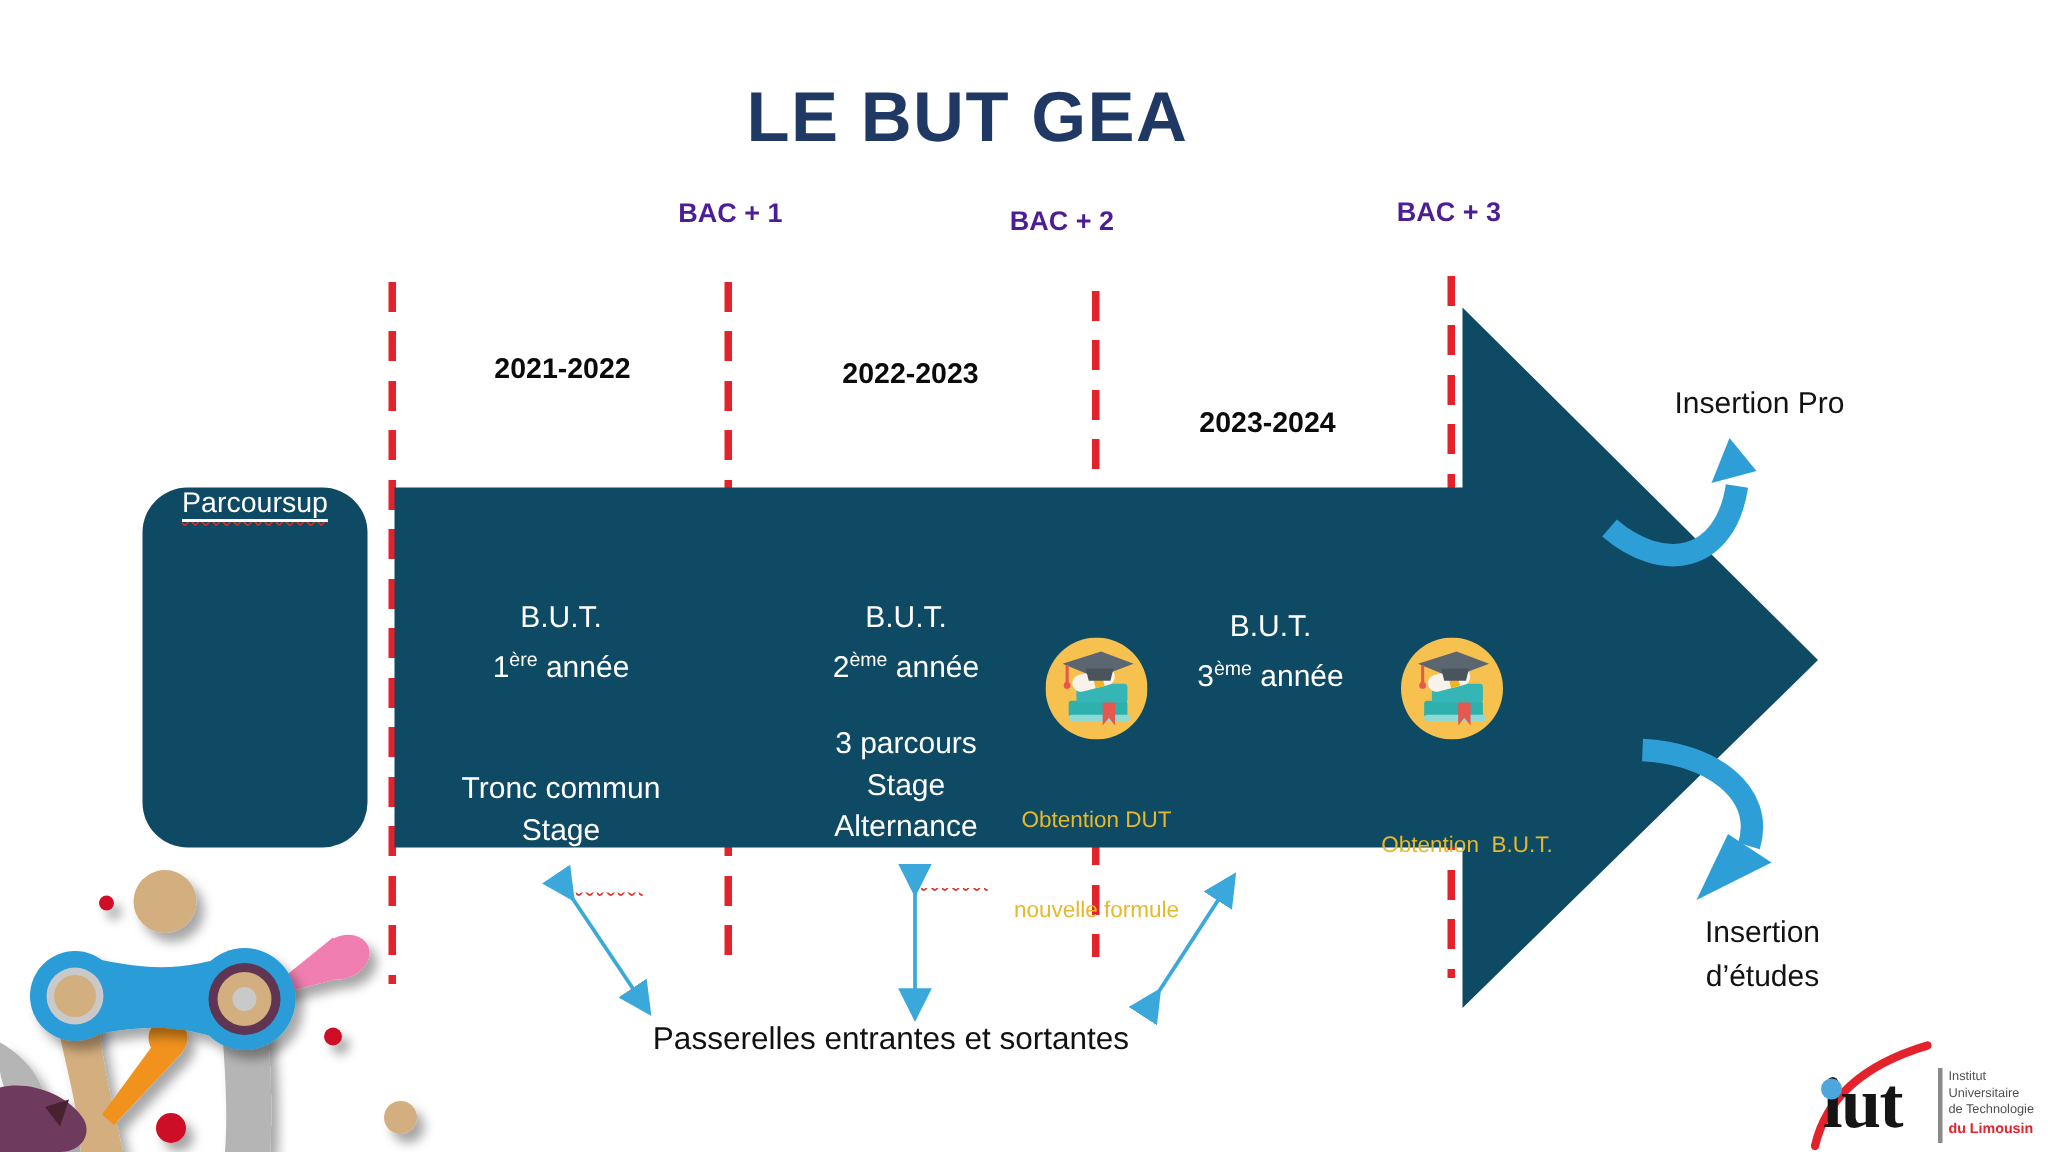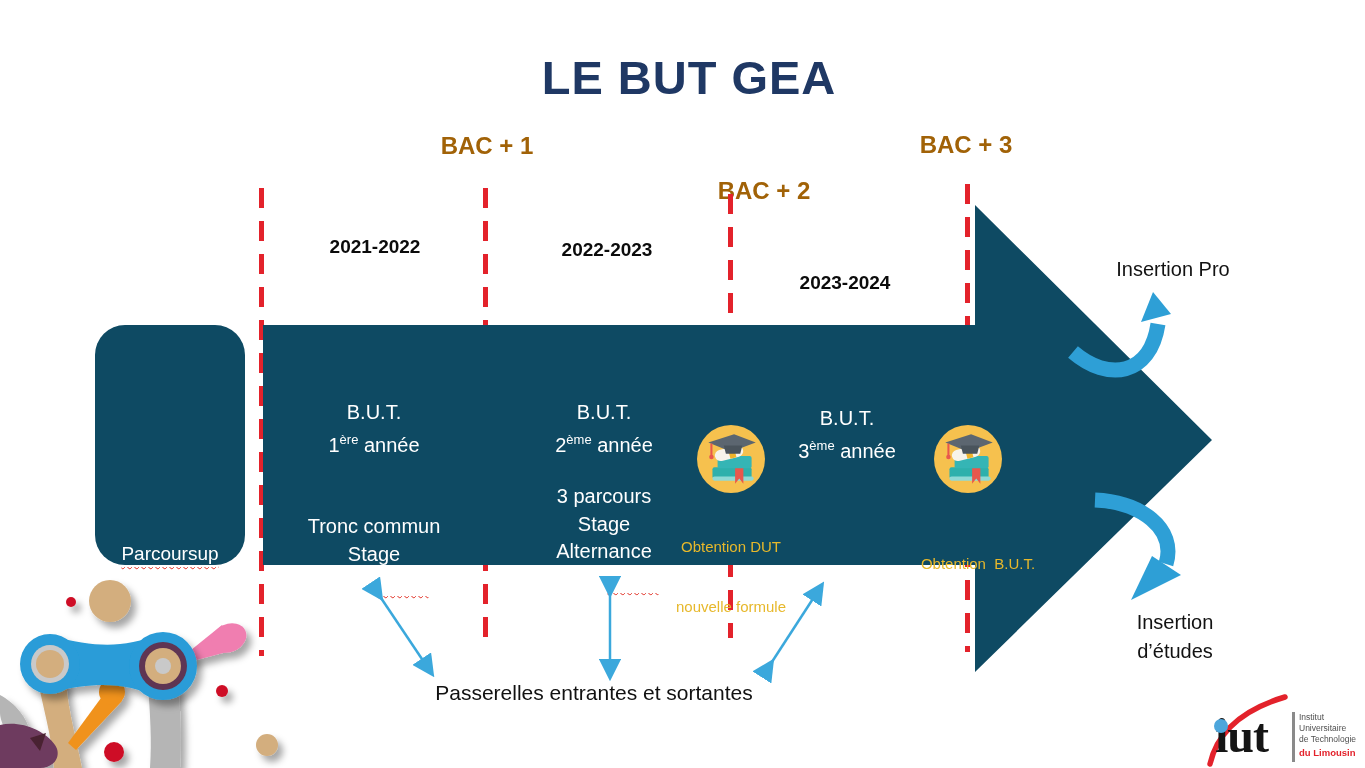--- a/index.html
+++ b/index.html
@@ -1,40 +1,40 @@
 <!DOCTYPE html>
 <html><head>
 <meta charset="utf-8">
 <style>
   html,body{margin:0;padding:0;background:#fff;}
   .slide{position:relative;width:1365px;height:768px;background:#ffffff;overflow:hidden;
          font-family:"Liberation Sans",sans-serif;}
 
   
   .title{position:absolute;left:645px;top:50px;transform:translateX(-50%);
-         font-size:47px;font-weight:bold;letter-spacing:1px;color:#1F3864;white-space:nowrap;margin-left:44px;}
-  .bac{position:absolute;transform:translateX(-50%);font-size:24px;font-weight:bold;
-       color:#a16207;white-space:nowrap;}
-  .bac1{left:487px;top:132px;} .bac2{left:764px;top:137px;margin-top:40px;} .bac3{left:966px;top:131px;}
+         font-size:47px;font-weight:bold;letter-spacing:1px;color:#1F3864;white-space:nowrap;}
+  .bac{position:absolute;transform:translateX(-50%);font-size:18px;font-weight:bold;
+       color:#4c1d95;white-space:nowrap;}
+  .bac1{left:487px;top:132px;} .bac2{left:708px;top:137px;} .bac3{left:966px;top:131px;}
   .year{position:absolute;transform:translateX(-50%);font-size:19px;font-weight:bold;
         color:#0b0b0b;white-space:nowrap;}
   .year1{left:375px;top:236px;} .year2{left:607px;top:239px;} .year3{left:845px;top:242px;margin-top:30px;}
 
   
   .dash{position:absolute;width:5px;z-index:1;
         background:repeating-linear-gradient(180deg,#E3222B 0 20px,transparent 20px 33px);}
   .dashL1{left:259px;top:188px;height:468px;}
   .dashL2{left:483px;top:188px;height:456px;}
   .dashL3{left:728px;top:194px;height:444px;}
   .dashL4{left:965px;top:184px;height:468px;}
 
   
   .arrow-svg{position:absolute;left:0;top:0;z-index:2;pointer-events:none;}
   .parcoursup{position:absolute;left:95px;top:325px;width:150px;height:240px;border-radius:30px;
-              background:#0E4A63;z-index:2;display:flex;align-items:flex-end;justify-content:center;}
+              background:#0E4A63;z-index:2;display:flex;align-items:flex-start;justify-content:center;}
   .parcoursup span{color:#fff;font-size:19px;}
 
   
   .col{position:absolute;transform:translateX(-50%);text-align:center;color:#fff;
        font-size:20px;line-height:28px;z-index:3;white-space:nowrap;margin-top:48px;}
   .col1a{left:374px;top:350px;} .col1b{left:374px;top:464px;}
   .col2a{left:604px;top:350px;} .col2b{left:604px;top:435px;line-height:27.5px;}
   .col3a{left:847px;top:356px;}
   .col sup{font-size:13px;}
 

